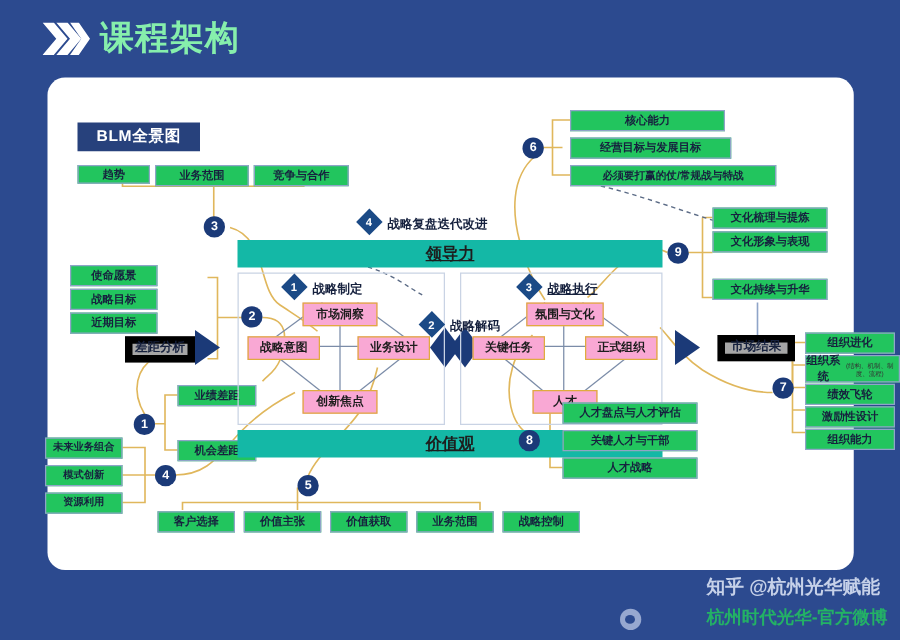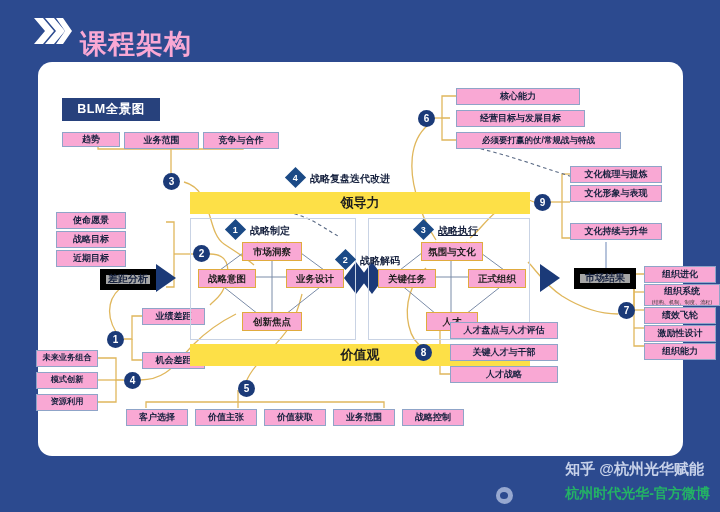--- a/index.html
+++ b/index.html
@@ -9,51 +9,50 @@
     font-family: "Liberation Sans", "DejaVu Sans", sans-serif;
   }
   #root { position: relative; width: 720px; height: 512px; background: #2c4a8f; }
 
   
   .hdr { position: absolute; left: 0; top: 0; width: 720px; height: 58px; }
   .chev { position: absolute; left: 34px; top: 18px; width: 38px; height: 26px; }
   .chev svg { display: block; }
   .hdr-title {
     position: absolute; left: 80px; top: 12px;
-    font-size: 27px; font-weight: 700; color: #f9a8d4; letter-spacing: 1px;
+    font-size: 27px; font-weight: 700; color: #86efac; letter-spacing: 1px;
     white-space: nowrap;
-    margin-top: 14px;
   }
 
   
   .panel {
     position: absolute; left: 38px; top: 62px; width: 645px; height: 394px;
     background: #ffffff; border-radius: 14px;
   }
 
   
   .lbl {
     position: absolute; display: flex; align-items: center; justify-content: center;
     text-align: center; color: #1a1a1a; white-space: nowrap; line-height: 1.05;
   }
   .wbox {
-    background: #f9a8d4; border: 1px solid #8fa4c8;
+    background: #22c55e; border: 1px solid #8fa4c8;
     font-size: 9px; font-weight: 700; color: #16213e;
   }
   .ybox {
     background: #f9a8d4; border: 1px solid #e0ab3e;
     font-size: 9.5px; font-weight: 700; color: #1d1d1d;
   }
   .gbox {
     background: #a6a6a6; border: 6px solid #000000;
     font-size: 10px; font-weight: 700; color: #16213e;
   }
   .band {
-    background: #fde047; font-size: 13px; font-weight: 700; color: #1d1d1d;
-    display: flex; align-items: center; justify-content: center;
+    background: #14b8a6; font-size: 13px; font-weight: 700; color: #1d1d1d;
+    display: flex; align-items: center; justify-content: center; text-decoration: underline;
   }
   .framebox { position: absolute; border: 1px solid #c9d3e4; background: transparent; }
 
   .blmtag {
     position: absolute; left: 62px; top: 98px; width: 98px; height: 23px;
     background: #27417c; color: #fff; font-size: 12.5px; font-weight: 700;
     display: flex; align-items: center; justify-content: center; letter-spacing: .5px;
   }
 
   
@@ -289,21 +288,21 @@
     <div class="lbl wbox" style="left:-2px; top:310px; width:62px; height:17px; font-size:8.2px;">模式创新</div>
     <div class="lbl wbox" style="left:-2px; top:332px; width:62px; height:17px; font-size:8.2px;">资源利用</div>
 
     <div class="num" style="left:377px; top:282px;">8</div>
     <div class="lbl wbox" style="left:412px; top:260px; width:108px; height:17px;">人才盘点与人才评估</div>
     <div class="lbl wbox" style="left:412px; top:282px; width:108px; height:17px;">关键人才与干部</div>
     <div class="lbl wbox" style="left:412px; top:304px; width:108px; height:17px;">人才战略</div>
 
     <div class="num" style="left:580px; top:240px;">7</div>
     <div class="lbl wbox" style="left:606px; top:204px; width:72px; height:17px;">组织进化</div>
-    <div class="wbox" style="position:absolute; left:606px; top:222px; width:76px; height:22px; display:flex; flex-direction:column; align-items:center; justify-content:center; text-align:center;">
+    <div class="wbox" style="position:absolute; left:606px; top:222px; width:76px; height:22px; display:flex; flex-direction:row; align-items:center; justify-content:center; text-align:center;">
       <span>组织系统</span>
       <span class="subtle">(结构、机制、制度、流程)</span>
     </div>
     <div class="lbl wbox" style="left:606px; top:245px; width:72px; height:17px;">绩效飞轮</div>
     <div class="lbl wbox" style="left:606px; top:263px; width:72px; height:17px;">激励性设计</div>
     <div class="lbl wbox" style="left:606px; top:281px; width:72px; height:17px;">组织能力</div>
 
     <div class="lbl wbox" style="left:88px; top:347px; width:62px; height:17px;">客户选择</div>
     <div class="lbl wbox" style="left:157px; top:347px; width:62px; height:17px;">价值主张</div>
     <div class="lbl wbox" style="left:226px; top:347px; width:62px; height:17px;">价值获取</div>

